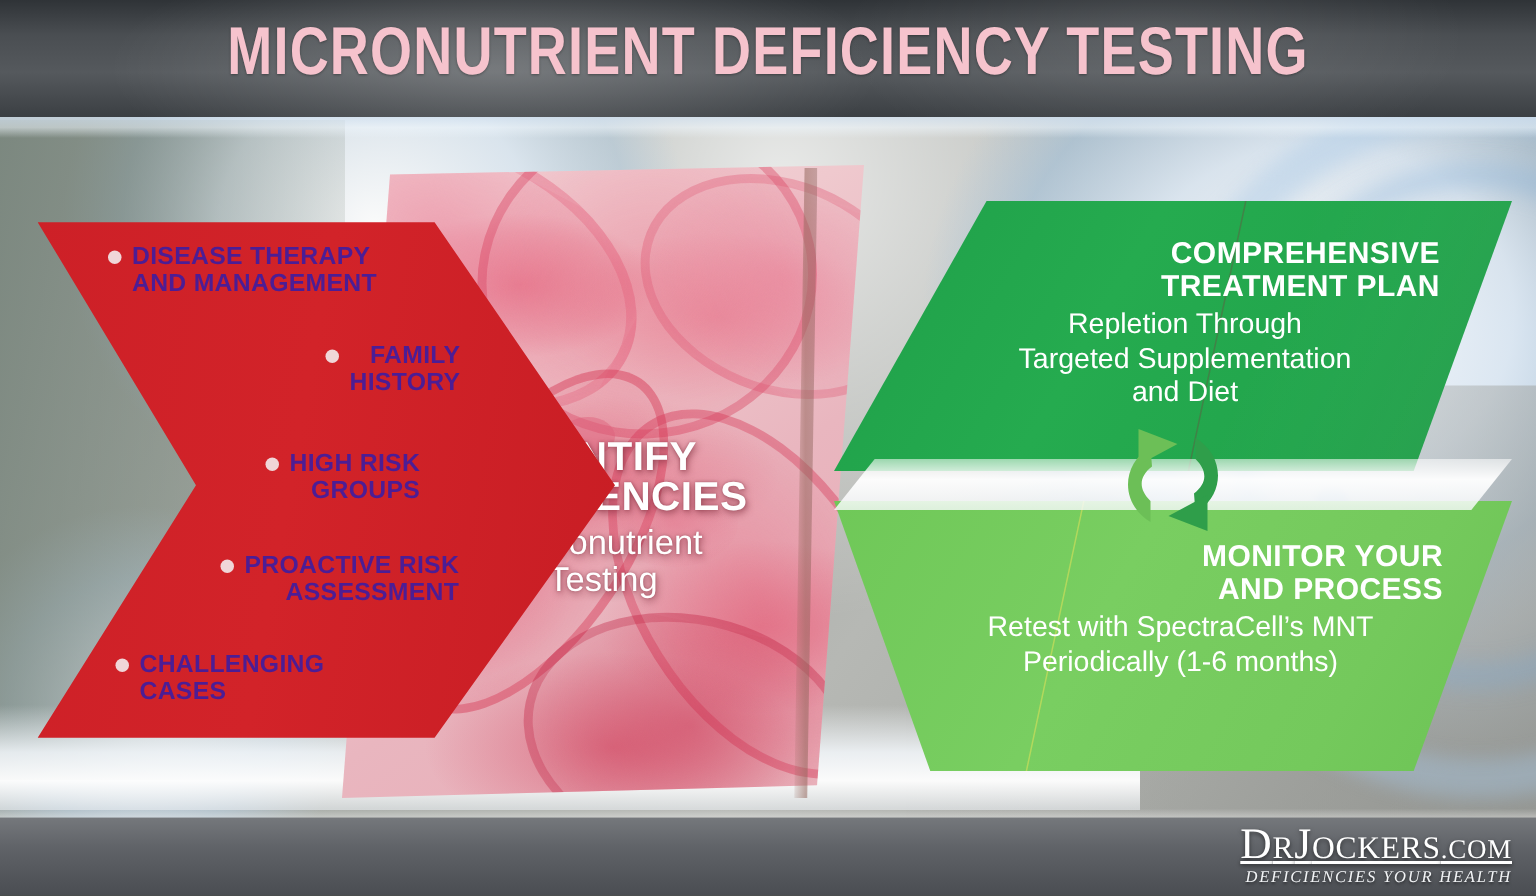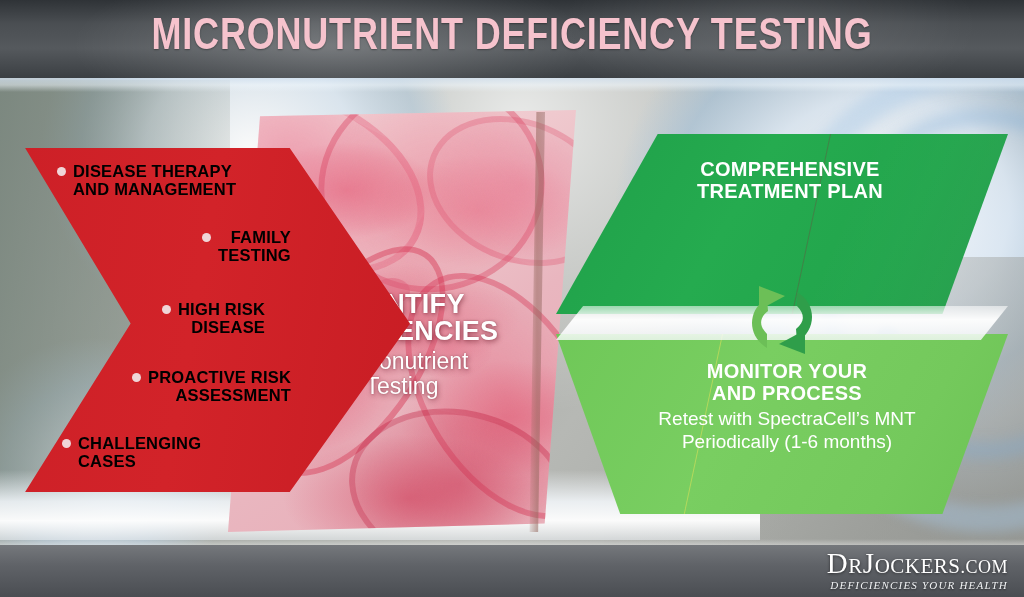--- a/index.html
+++ b/index.html
@@ -46,21 +46,21 @@
   .topbar-edge{position:absolute;left:0;top:78px;width:1024px;height:14px;
     background:linear-gradient(180deg, rgba(210,225,240,.75) 0%, rgba(238,246,252,.55) 50%, rgba(255,255,255,0) 100%);}
   .botbar{position:absolute;left:0;bottom:0;width:1024px;height:52px;
     background:linear-gradient(180deg,#75787c 0%,#606368 38%,#4a4d52 100%);}
   .botbar-hi{position:absolute;left:0;bottom:52px;width:1024px;height:6px;
     background:linear-gradient(180deg, rgba(255,255,255,0) 0%, rgba(255,255,255,.35) 100%);}
 
   
   .logo{position:absolute;right:16px;bottom:6px;text-align:right;color:#fff;}
   .logo-main{font-family:"Liberation Serif",serif;font-size:29px;letter-spacing:.5px;line-height:1;
-    text-shadow:0 1px 3px rgba(0,0,0,.55);}
+    text-shadow:0 1px 3px rgba(0,0,0,.55);text-decoration:underline;}
   .logo-main .cap{font-size:29px;}
   .logo-main .sc{font-size:21px;}
   .logo-main .dotcom{font-size:18px;}
   .logo-tag{font-family:"Liberation Serif",serif;font-style:italic;font-size:11px;
     letter-spacing:1.2px;margin-top:1px;color:#f2f4f6;text-shadow:0 1px 2px rgba(0,0,0,.5);}
 
   
   .mid-panel{position:absolute;left:228px;top:110px;width:348px;height:422px;
     clip-path:polygon(9.2% 1.5%, 100% 0%, 91% 98%, 0% 100%);
     background:
@@ -82,21 +82,21 @@
   .mid-label .l2{font-size:23px;font-weight:400;line-height:1.1;margin-top:3px;}
   .mid-edge{position:absolute;left:527px;top:112px;width:18px;height:420px;
     background:linear-gradient(90deg, rgba(160,120,110,.0) 0%, rgba(150,105,95,.55) 55%, rgba(120,80,72,.35) 100%);
     clip-path:polygon(52% 0%, 100% 0%, 62% 100%, 14% 100%);}
 
   
   .red-chev{position:absolute;left:22px;top:146px;width:388px;height:348px;
     background:linear-gradient(100deg,#cd2027 0%,#d22329 45%,#c81d24 100%);
     clip-path:polygon(0.8% 0.6%, 69% 0.6%, 100% 51%, 69% 99.4%, 0.8% 99.4%, 28% 51%);
     box-shadow:2px 3px 7px rgba(60,10,15,.28);}
-  .red-items{position:absolute;left:22px;top:146px;width:388px;height:348px;color:#000000;}
+  .red-items{position:absolute;left:37px;top:146px;width:388px;height:348px;color:#4c1d95;}
   .ritem{position:absolute;display:flex;align-items:flex-start;gap:7px;
     font-weight:700;font-size:16.5px;line-height:1.1;letter-spacing:.2px;}
   .bullet{width:9px;height:9px;border-radius:50%;background:#f0d6d8;flex:0 0 auto;margin-top:5px;}
   .ritem .txt{white-space:pre-line;}
   .ri0{left:35px;top:16px;}
   .ri1{left:180px;top:82px;}
   .ri2{left:140px;top:154px;}
   .ri3{left:110px;top:222px;}
   .ri4{left:40px;top:288px;}
   .ri1 .txt,.ri2 .txt,.ri3 .txt{text-align:right;}
@@ -112,21 +112,21 @@
     clip-path:polygon(0% 0%, 100% 0%, 85.5% 100%, 14.2% 100%);}
   .g-seam-t{position:absolute;left:556px;top:134px;width:452px;height:180px;
     clip-path:polygon(22.5% 0%, 100% 0%, 85.5% 100%, 0% 100%);pointer-events:none;}
   .g-seam-t .ln{position:absolute;left:56%;top:-10%;width:1px;height:130%;
     background:rgba(120,60,60,.35);transform:rotate(12deg);}
   .g-seam-b{position:absolute;left:556px;top:334px;width:452px;height:180px;
     clip-path:polygon(0% 0%, 100% 0%, 85.5% 100%, 14.2% 100%);pointer-events:none;}
   .g-seam-b .ln{position:absolute;left:32%;top:-10%;width:1px;height:130%;
     background:rgba(225,225,90,.55);transform:rotate(12deg);}
   .g-text{position:absolute;color:#fff;text-align:center;}
-  .g-text .h{font-size:20px;font-weight:700;line-height:1.12;letter-spacing:.3px;}
+  .g-text .h{font-size:20px;font-weight:700;line-height:1.12;letter-spacing:.3px;text-align:right;}
   .g-text .p{font-size:19px;font-weight:400;line-height:1.2;margin-top:3px;}
   .gt-top{left:620px;top:158px;width:340px;}
   .gt-bot{left:612px;top:360px;width:350px;}
 
   
   .cycle{position:absolute;left:737px;top:272px;width:90px;height:96px;}
 
   .row-gap{position:absolute;left:556px;top:306px;width:452px;height:34px;
     background:linear-gradient(180deg, rgba(255,255,255,.55) 0%, rgba(255,255,255,.95) 40%, rgba(248,250,252,.8) 100%);
     clip-path:polygon(6% 0%, 100% 0%, 94% 100%, 0% 100%);}
@@ -187,20 +187,23 @@
     </div>
   <div class="g-bot"></div>
   <div class="g-seam-b">
       <div class="ln"></div>
     </div>
   <div class="row-gap"></div>
 
   <div class="g-text gt-top">
     <div class="h" style="white-space:pre-line">COMPREHENSIVE
 TREATMENT PLAN</div>
+    <div class="p" style="white-space:pre-line">Repletion Through
+Targeted Supplementation
+and Diet</div>
   </div>
 
   <div class="g-text gt-bot">
     <div class="h" style="white-space:pre-line">MONITOR YOUR
 AND PROCESS</div>
     <div class="p" style="white-space:pre-line">Retest with SpectraCell’s MNT
 Periodically (1-6 months)</div>
   </div>
 
   <svg class="cycle" viewBox="0 0 90 96">
@@ -213,26 +216,26 @@
   <div class="red-chev"></div>
   <div class="red-items">
     <div class="ritem ri0">
       <span class="bullet"></span>
       <span class="txt">DISEASE THERAPY
 AND MANAGEMENT</span>
     </div>
     <div class="ritem ri1">
       <span class="bullet"></span>
       <span class="txt">FAMILY
-TESTING</span>
+HISTORY</span>
     </div>
     <div class="ritem ri2">
       <span class="bullet"></span>
       <span class="txt">HIGH RISK
-DISEASE</span>
+GROUPS</span>
     </div>
     <div class="ritem ri4">
       <span class="bullet"></span>
       <span class="txt">CHALLENGING
 CASES</span>
     </div>
     <div class="ritem ri3">
       <span class="bullet"></span>
       <span class="txt">PROACTIVE RISK
 ASSESSMENT</span>

